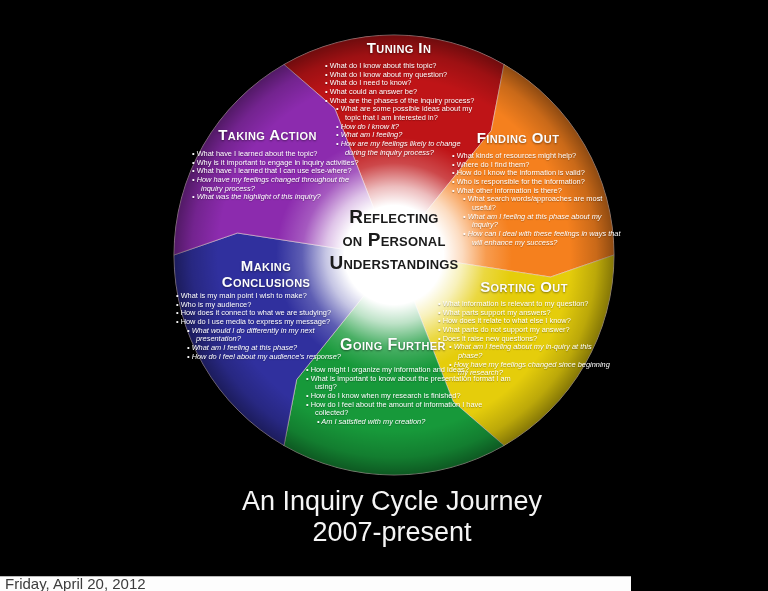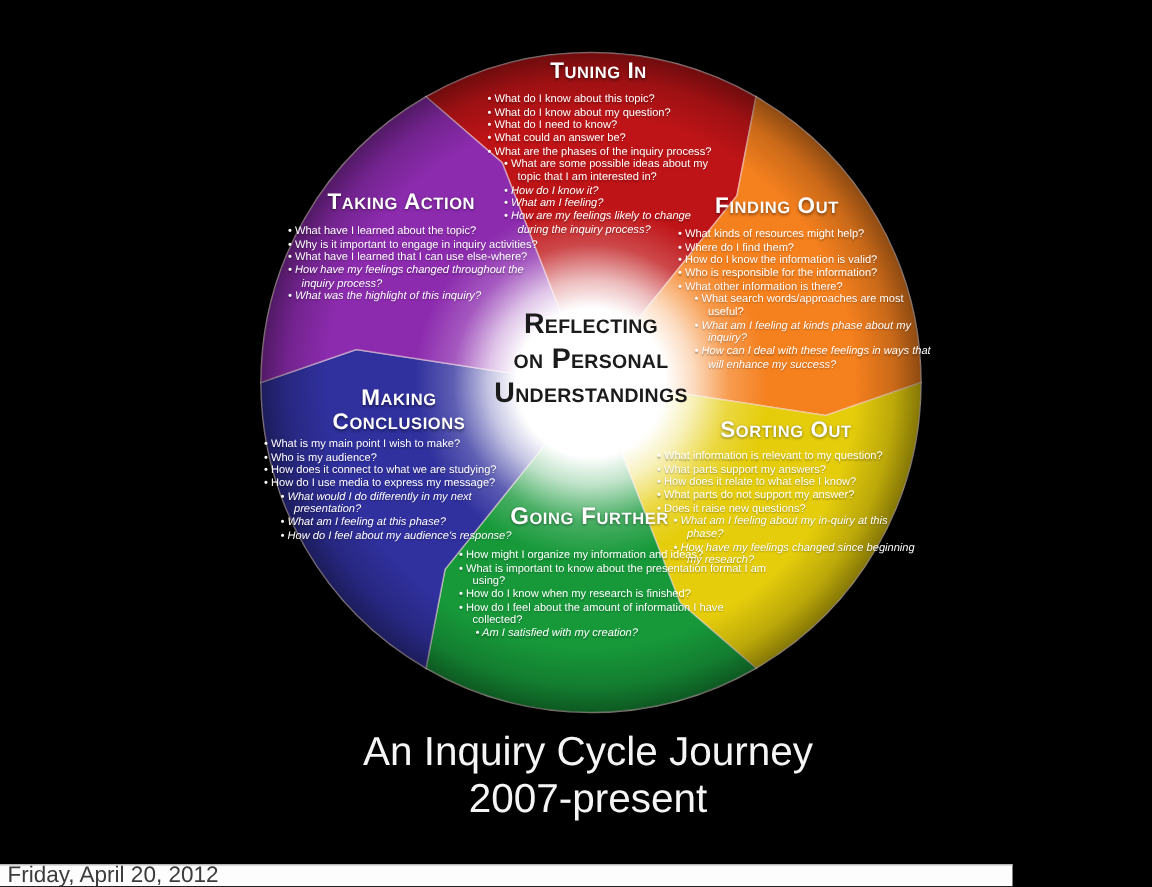--- a/index.html
+++ b/index.html
@@ -1,17 +1,17 @@
 <!DOCTYPE html>
 <html><head>
 <meta charset="utf-8">
 <style>
   html,body{margin:0;padding:0;background:#000;}
   .stage{position:relative;width:631px;height:591px;background:#000;overflow:hidden;
-         font-family:"Liberation Sans",sans-serif;padding-left:44px;}
+         font-family:"Liberation Sans",sans-serif;}
   #wheel-svg{position:absolute;left:0;top:0;z-index:1;}
   .seg-head{position:absolute;z-index:3;color:#fdfdfd;font-variant:small-caps;
             font-size:15px;font-weight:bold;letter-spacing:.4px;text-align:center;
             text-shadow:0 1px 2px rgba(0,0,0,.45);line-height:1.05;}
   .seg-bullets{position:absolute;z-index:3;color:#fff;font-size:7.4px;line-height:1.17;
             text-shadow:0 1px 1px rgba(0,0,0,.3);}
   .seg-bullets .b{padding-left:9px;text-indent:-9px;}
   .seg-bullets .l2{margin-left:11px;}
   .seg-bullets .it{font-style:italic;}
   #h-tuning-in{left:323px;top:40px;width:152px;}
@@ -83,21 +83,21 @@
     </div>
 
   <div class="seg-head" id="h-finding-out">Finding Out</div>
   <div class="seg-bullets" id="b-finding-out">
       <div class="b">•  What kinds of resources might help?</div>
       <div class="b">•  Where do I find them?</div>
       <div class="b">•  How do I know the information is valid?</div>
       <div class="b">•  Who is responsible for the information?</div>
       <div class="b">•  What other information is there?</div>
       <div class="b l2">•  What search words/approaches are most useful?</div>
-      <div class="b l2 it">•  What am I feeling at kinds phase about my inquiry?</div>
+      <div class="b l2 it">•  What am I feeling at this phase about my inquiry?</div>
       <div class="b l2 it">•  How can I deal with these feelings in ways that will enhance my success?</div>
     </div>
 
   <div class="seg-head" id="h-sorting-out">Sorting Out</div>
   <div class="seg-bullets" id="b-sorting-out">
       <div class="b">•  What information is relevant to my question?</div>
       <div class="b">•  What parts support my answers?</div>
       <div class="b">•  How does it relate to what else I know?</div>
       <div class="b">•  What parts do not support my answer?</div>
       <div class="b">•  Does it raise new questions?</div>

